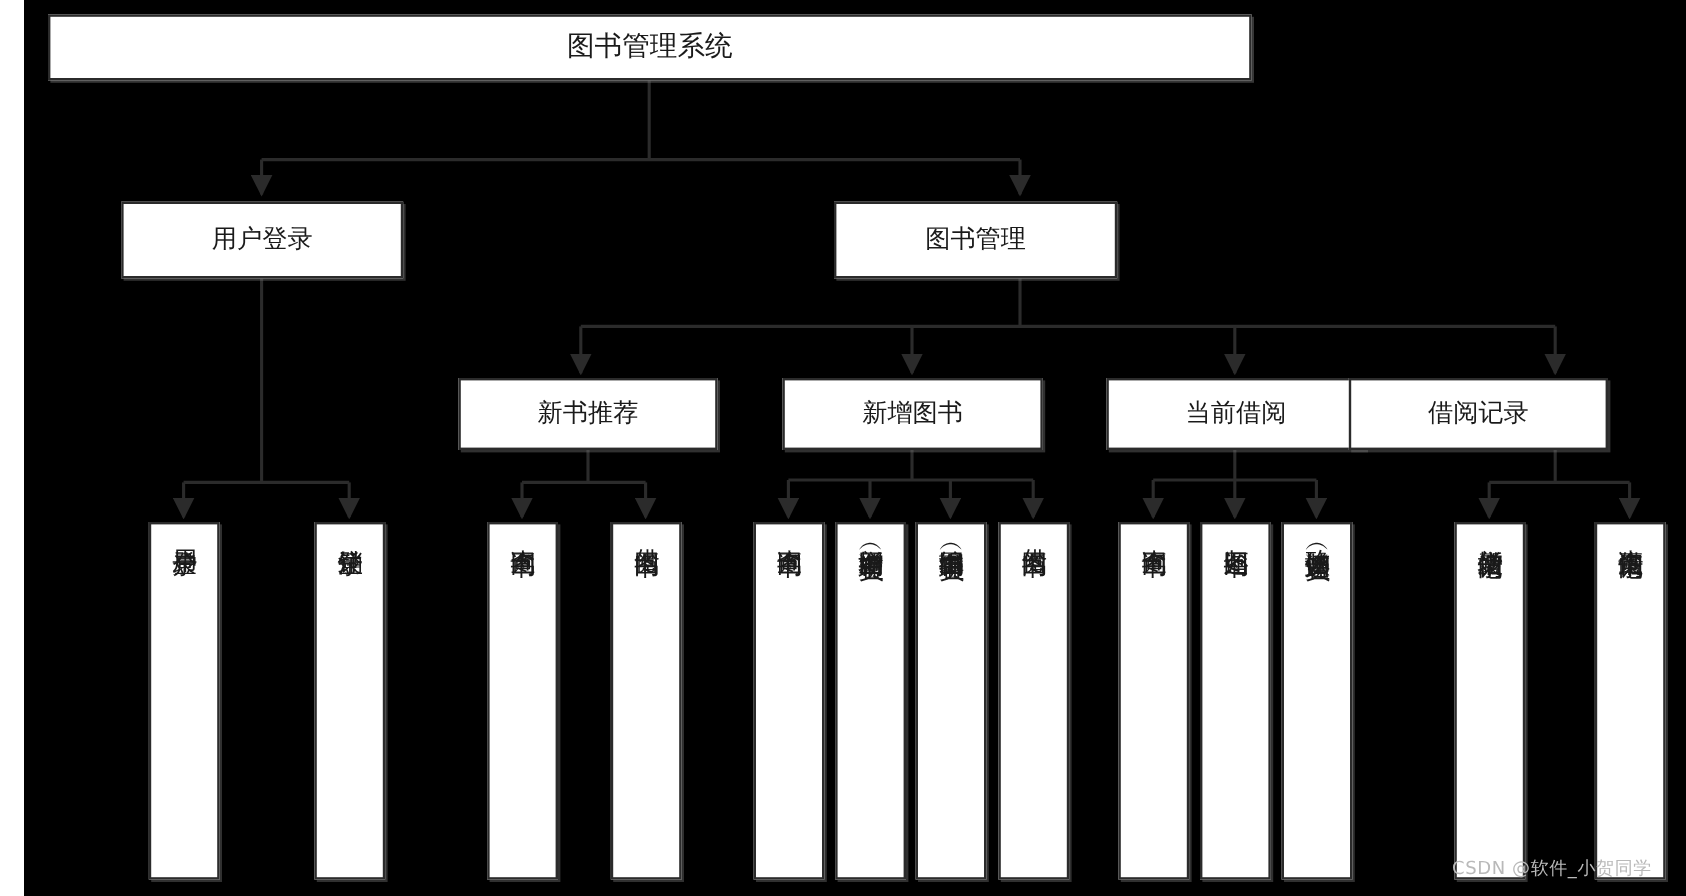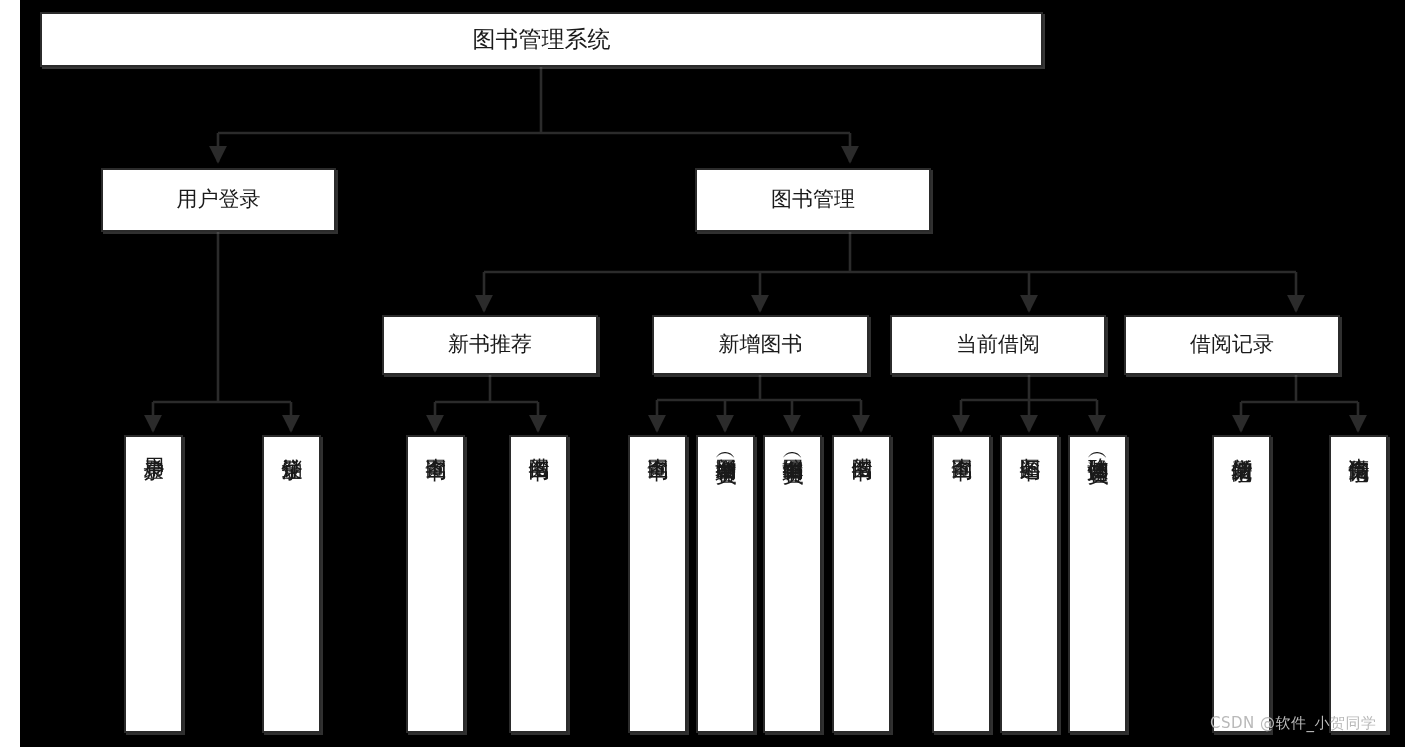--- a/index.html
+++ b/index.html
@@ -138,21 +138,21 @@
   </div>
 
   <div class="node lvl3" style="left:362px; top:315px; width:216px; height:60px;">
     <span class="label">新书推荐</span>
   </div>
 
   <div class="node lvl3" style="left:632px; top:315px; width:217px; height:60px;">
     <span class="label">新增图书</span>
   </div>
 
-  <div class="node lvl3" style="left:870px; top:315px; width:216px; height:60px;">
+  <div class="node lvl3" style="left:902px; top:315px; width:216px; height:60px;">
     <span class="label">当前借阅</span>
   </div>
 
   <div class="node lvl3" style="left:1104px; top:315px; width:216px; height:60px;">
     <span class="label">借阅记录</span>
   </div>
 
   <div class="node leaf" style="left:104px; top:435px; width:59px; height:298px;">
     <span class="label">用户登录</span>
   </div>

